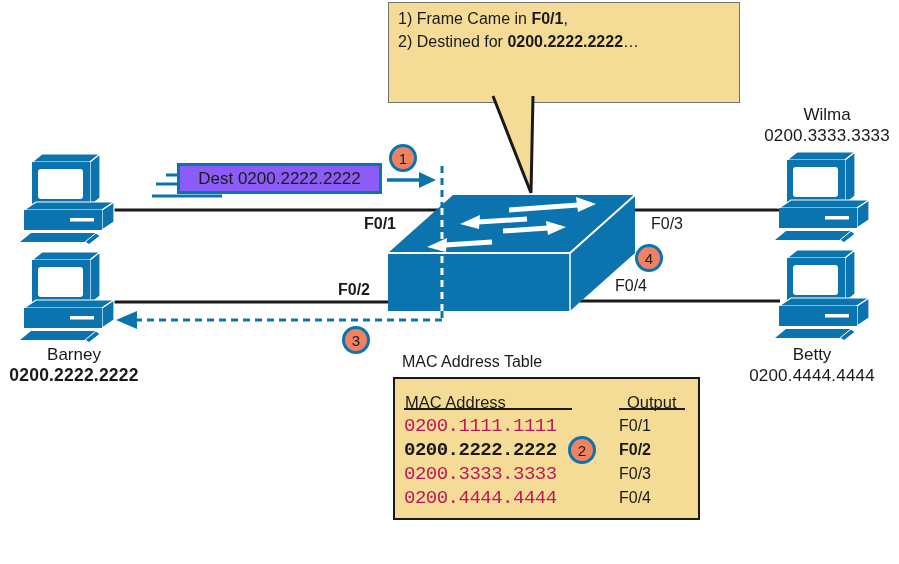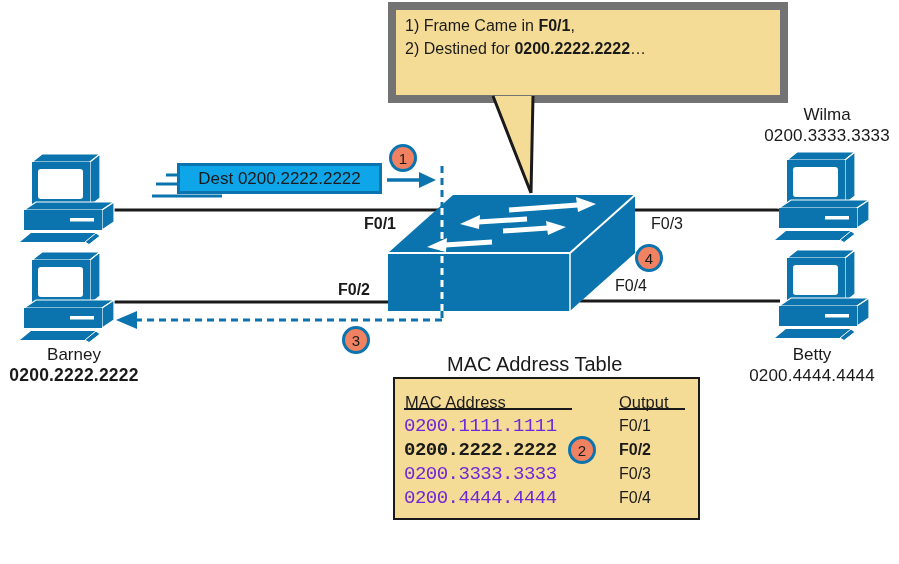--- a/index.html
+++ b/index.html
@@ -2,29 +2,29 @@
 <html><head>
 <meta charset="utf-8">
 <style>
   html,body{margin:0;padding:0;background:#ffffff;}
   #canvas{position:relative;width:899px;height:564px;background:#ffffff;overflow:hidden;
           font-family:"Liberation Sans",sans-serif;color:#1a1a1a;}
   .abs{position:absolute;}
   svg{display:block;}
 
   
-  #callout{left:388px;top:2px;width:400px;height:101px;box-sizing:border-box;
-           background:#F5DC96;border:8px solid #737373;padding:5px 4px 0 9px;
+  #callout{left:388px;top:2px;width:352px;height:101px;box-sizing:border-box;
+           background:#F5DC96;border:1px solid #737373;padding:5px 4px 0 9px;
            font-size:16px;line-height:22.5px;white-space:nowrap;z-index:4;}
   #callout b{font-weight:bold;}
   #pointer{left:480px;top:88px;width:70px;height:110px;z-index:5;pointer-events:none;}
 
   
   #frame-box{left:177px;top:163px;width:205px;height:31px;box-sizing:border-box;
-             background:#0ea5e9;border:3px solid #0B74AF;z-index:3;
+             background:#8b5cf6;border:3px solid #0B74AF;z-index:3;
              display:flex;align-items:center;justify-content:center;
              font-size:17px;white-space:nowrap;}
 
   
   .port{width:52px;text-align:center;font-size:16px;z-index:3;white-space:nowrap;}
   .port.bold{font-weight:bold;}
   #port-f01{left:354px;top:215px;}
   #port-f02{left:328px;top:281px;}
   #port-f03{left:641px;top:215px;}
   #port-f04{left:605px;top:277px;}
@@ -43,32 +43,32 @@
   
   .step{width:22px;height:22px;border-radius:50%;background:#F08262;border:3px solid #0B74AF;
         display:flex;align-items:center;justify-content:center;
         font-size:15px;color:#1a1a1a;z-index:6;}
   #step1{left:389px;top:144px;}
   #step2{left:568px;top:436px;}
   #step3{left:342px;top:326px;}
   #step4{left:635px;top:244px;}
 
   
-  #table-title{left:402px;top:353px;font-size:20px;z-index:3;white-space:nowrap;margin-left:45px;}
+  #table-title{left:402px;top:353px;font-size:16px;z-index:3;white-space:nowrap;}
   #mac-table{left:393px;top:377px;width:307px;height:143px;box-sizing:border-box;
              background:#F5DC96;border:2.5px solid #1a1a1a;z-index:3;}
   #mac-table .hdr{position:absolute;top:6px;font-size:16.5px;white-space:nowrap;margin-top:8px;}
   #hdr-mac{left:10px;}
-  #hdr-out{left:224px;}
+  #hdr-out{left:232px;}
   .hrule{position:absolute;top:29px;height:0;border-top:2px solid #1a1a1a;}
   #hrule-mac{left:9px;width:168px;}
   #hrule-out{left:224px;width:66px;}
   .trow{position:absolute;left:0;width:100%;height:24px;white-space:nowrap;}
   .trow .mac-cell{position:absolute;left:9px;font-family:"Liberation Mono","DejaVu Sans Mono",monospace;
-                  font-size:19px;color:#6d28d9;letter-spacing:-.5px;}
+                  font-size:19px;color:#be185d;letter-spacing:-.5px;}
   .trow .port-cell{position:absolute;left:224px;font-size:16px;color:#1a1a1a;top:2px;}
   .trow.hl .mac-cell{color:#1a1a1a;font-weight:bold;}
   .trow.hl .port-cell{font-weight:bold;}
   #trow0{top:36px;} #trow1{top:60px;} #trow2{top:84px;} #trow3{top:108px;}
 </style>
 </head>
 <body>
 
 <div id="canvas">
 

